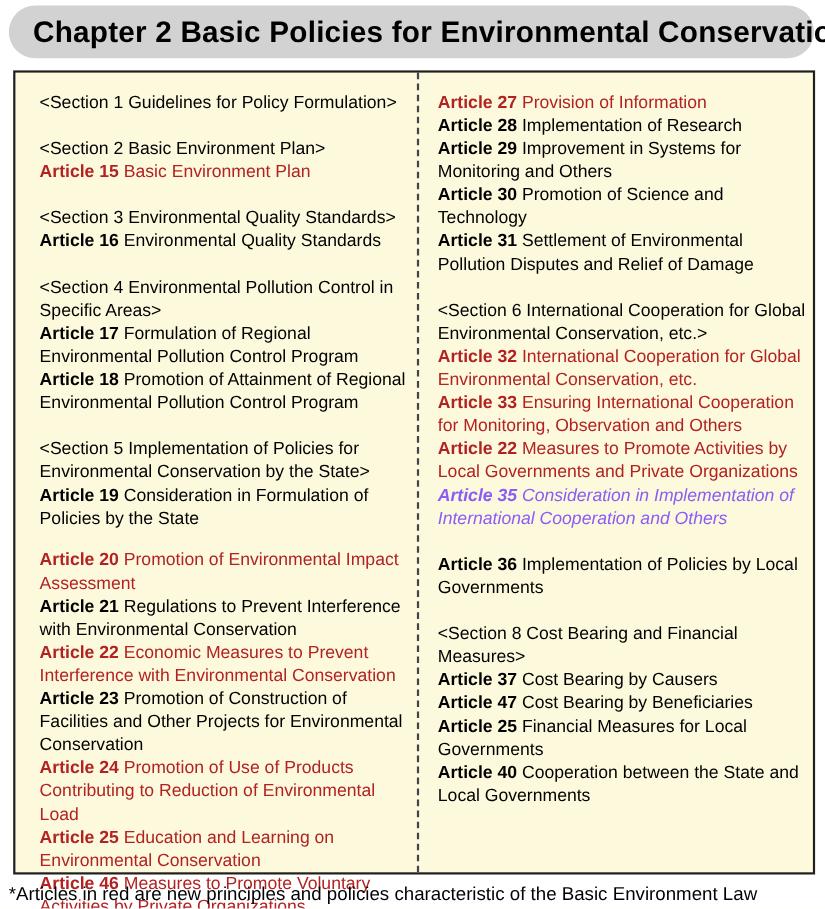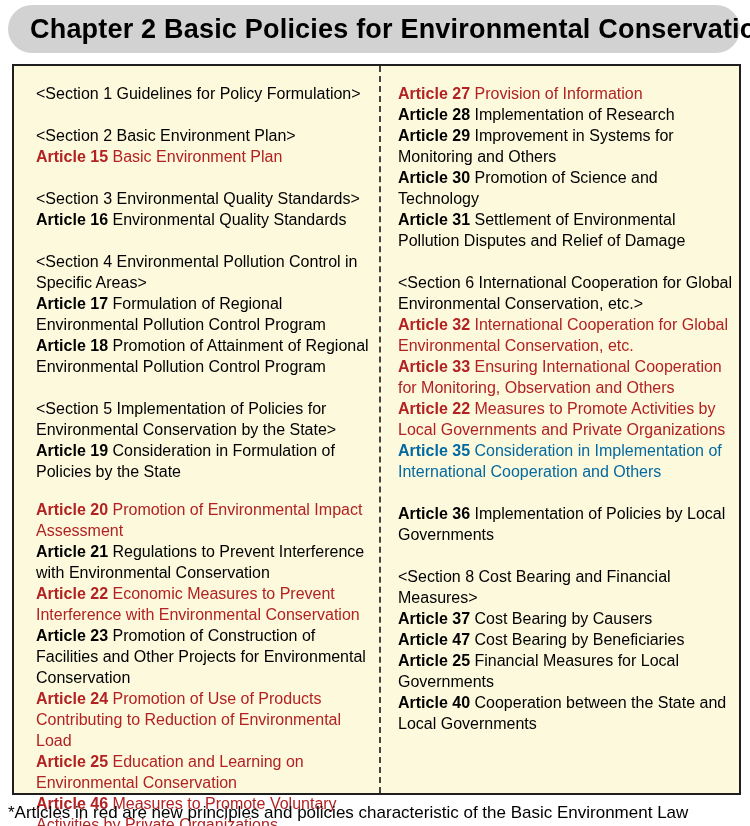--- a/index.html
+++ b/index.html
@@ -103,21 +103,21 @@
       <p class="entry" style="color: rgb(178, 34, 34);"><b>Article 27</b> Provision of Information</p>
       <p class="entry"><b>Article 28</b> Implementation of Research</p>
       <p class="entry"><b>Article 29</b> Improvement in Systems for Monitoring and Others</p>
       <p class="entry"><b>Article 30</b> Promotion of Science and Technology</p>
       <p class="entry"><b>Article 31</b> Settlement of Environmental Pollution Disputes and Relief of Damage</p>
       <div class="gap"></div>
       <p class="entry">&lt;Section 6 International Cooperation for Global Environmental Conservation, etc.&gt;</p>
       <p class="entry" style="color: rgb(178, 34, 34);"><b>Article 32</b> International Cooperation for Global Environmental Conservation, etc.</p>
       <p class="entry" style="color: rgb(178, 34, 34);"><b>Article 33</b> Ensuring International Cooperation for Monitoring, Observation and Others</p>
       <p class="entry" style="color: rgb(178, 34, 34);"><b>Article 22</b> Measures to Promote Activities by Local Governments and Private Organizations</p>
-      <p class="entry" style="color: #0369a1;"><b>Article 35</b> Consideration in Implementation of International Cooperation and Others</p>
+      <p class="entry" style="color: #8b5cf6; font-style: italic;"><b>Article 35</b> Consideration in Implementation of International Cooperation and Others</p>
       <div class="gap"></div>
       <p class="entry"><b>Article 36</b> Implementation of Policies by Local Governments</p>
       <div class="gap"></div>
       <p class="entry">&lt;Section 8 Cost Bearing and Financial Measures&gt;</p>
       <p class="entry"><b>Article 37</b> Cost Bearing by Causers</p>
       <p class="entry"><b>Article 47</b> Cost Bearing by Beneficiaries</p>
       <p class="entry"><b>Article 25</b> Financial Measures for Local Governments</p>
       <p class="entry"><b>Article 40</b> Cooperation between the State and Local Governments</p>
     </div>
 </div>

